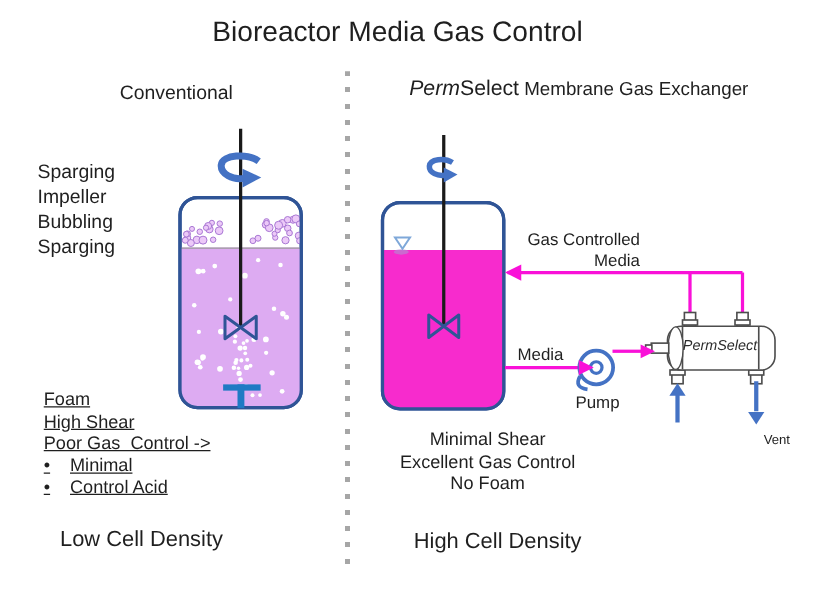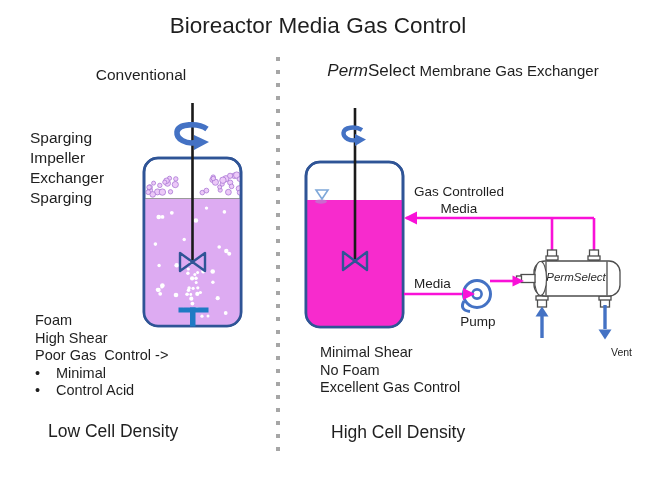--- a/index.html
+++ b/index.html
@@ -6,27 +6,27 @@
   .canvas{position:relative;width:650px;height:488px;background:#fff;overflow:hidden;
           font-family:"Liberation Sans",sans-serif;color:var(--text,#1f1f1f);}
   .abs{position:absolute;}
   .txt{white-space:pre-wrap;}
   .center{text-align:center;}
   .it{font-style:italic;}
   .title{top:13px;left:0;width:636px;font-size:22.5px;text-align:center;}
   .col-header{font-size:15.5px;}
   .brand{font-size:17px;}
   .methods{left:30px;top:128px;font-size:15.5px;line-height:20px;}
-  .issues{left:35px;top:312px;font-size:14.5px;line-height:17.6px;}
+  .issues{left:35px;top:312px;font-size:14.5px;line-height:17.6px;text-decoration:underline;}
   .bullet-row{display:flex;}
   .bullet{width:21px;}
   .density{font-size:17.5px;width:200px;}
   .small-label{font-size:13.5px;line-height:16.5px;}
   .tiny-label{font-size:10.5px;line-height:13px;}
-  .benefits{left:320px;top:344px;font-size:14.5px;line-height:17.6px;}
+  .benefits{left:320px;top:344px;font-size:14.5px;line-height:17.6px;text-align:center;}
   .module-label{font-size:11.5px;font-style:italic;color:#2b2b2b;}
   .divider{left:276px;top:57px;width:4px;height:398px;
     background-image:repeating-linear-gradient(to bottom,var(--divider-gray,#a6a6a6) 0 4px,transparent 4px 13px);}
   
   .vessel{fill:#fff;stroke:var(--vessel-border,#2f5496);stroke-width:2.6;}
   .vessel-edge{fill:none;stroke:var(--vessel-border,#2f5496);stroke-width:2.6;}
   .shaft{stroke:#1a1a1a;stroke-width:2.6;}
   .rot{fill:none;stroke:var(--steel-blue,#4472c4);}
   .rotf{fill:var(--steel-blue,#4472c4);}
   .imp{fill:none;stroke:var(--vessel-border,#2f5496);stroke-width:2.4;stroke-linejoin:round;}
@@ -228,55 +228,55 @@
 
   <div class="abs col-header center txt" style="left:41px;top:66px;width:200px;">Conventional</div>
 
   <div class="abs center" style="left:312px;top:61px;width:302px;font-size:15px;">
     <span class="brand it txt">Perm</span><span class="brand txt">Select</span><span class="txt"> Membrane Gas Exchanger</span>
   </div>
 
   <div class="abs methods">
     <div class="txt">Sparging</div>
     <div class="txt">Impeller</div>
-    <div class="txt">Exchanger</div>
+    <div class="txt">Bubbling</div>
     <div class="txt">Sparging</div>
   </div>
 
   <div class="abs issues">
     <div class="txt">Foam</div>
     <div class="txt">High Shear</div>
     <div class="txt">Poor Gas  Control -&gt;</div>
     <div class="bullet-row">
       <span class="bullet txt">•</span>
       <span class="txt">Minimal</span>
     </div>
     <div class="bullet-row">
       <span class="bullet txt">•</span>
       <span class="txt">Control Acid</span>
     </div>
   </div>
 
   <div class="abs density txt" style="left:48px;top:421px;">Low Cell Density</div>
 
-  <div class="abs small-label center" style="left:406px;top:184px;width:106px;">
+  <div class="abs small-label center" style="left:406px;top:184px;width:106px;text-align:right;">
     <div class="txt">Gas Controlled</div>
     <div class="txt">Media</div>
   </div>
 
   <div class="abs small-label txt" style="left:414px;top:276px;">Media</div>
 
   <div class="abs small-label center txt" style="left:446px;top:314px;width:64px;">Pump</div>
 
   <div class="abs module-label center txt" style="left:536px;top:271px;width:80px;">PermSelect</div>
 
 
   <div class="abs tiny-label center txt" style="left:582px;top:346px;width:50px;text-align:right;">Vent</div>
 
   <div class="abs benefits">
     <div class="txt">Minimal Shear</div>
+    <div class="txt">Excellent Gas Control</div>
     <div class="txt">No Foam</div>
-    <div class="txt">Excellent Gas Control</div>
   </div>
 
   <div class="abs density txt" style="left:331px;top:422px;">High Cell Density</div>
 
 </div>
 
 </body></html>

